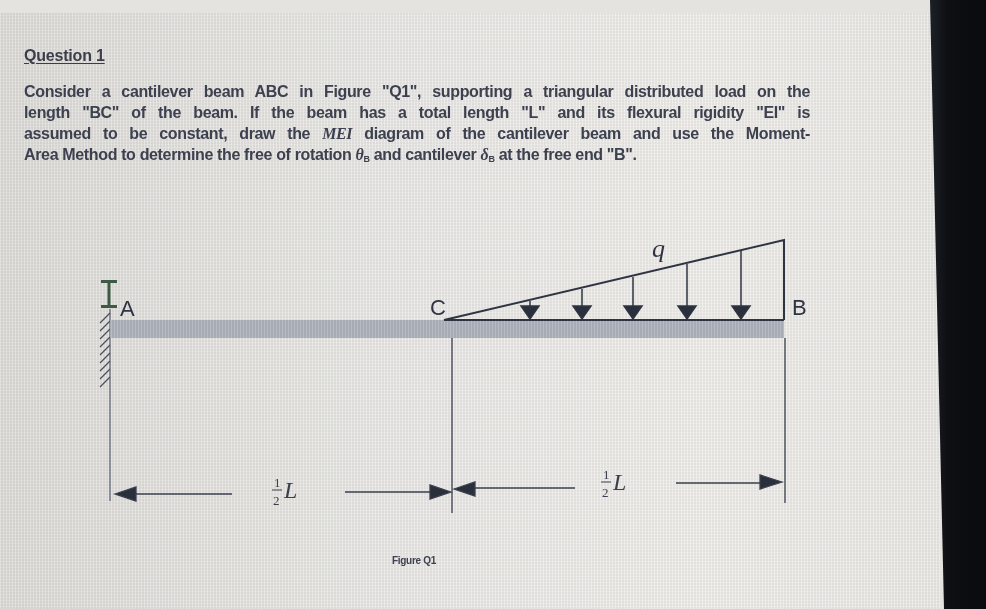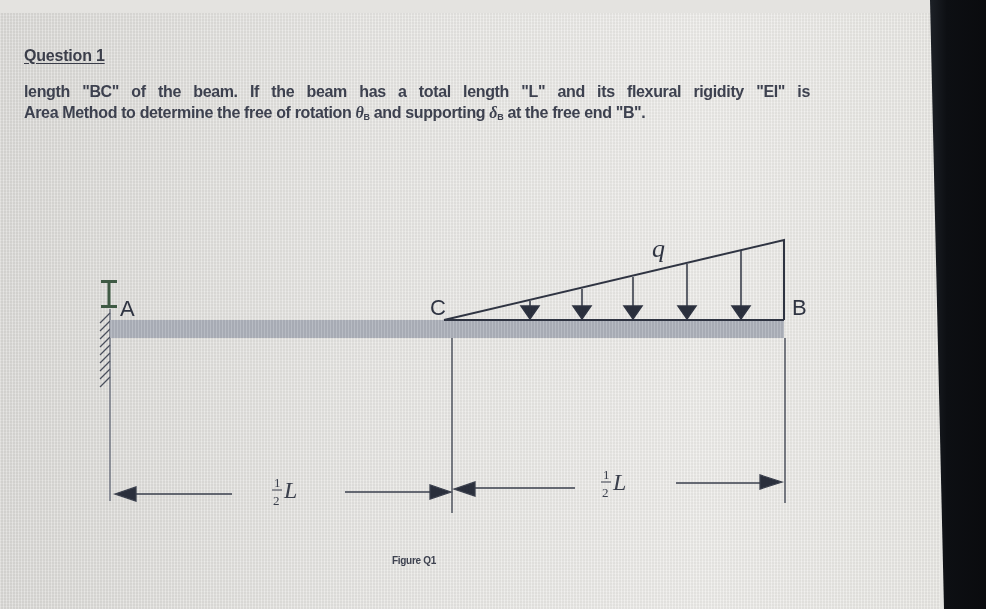--- a/index.html
+++ b/index.html
@@ -42,22 +42,24 @@
     }
   </style>
 </head>
 <body>
 
 <div class="page">
 
   <div class="q-title">Question 1</div>
 
   <div class="q-body">
+    <span class="line j">Consider a cantilever beam ABC in Figure "Q1", supporting a triangular distributed load on the</span>
     <span class="line j">length "BC" of the beam. If the beam has a total length "L" and its flexural rigidity "EI" is</span>
-    <span class="line"><span>Area Method to determine the free of rotation </span><span class="math">θ</span><span class="sub">B</span><span> and supporting </span><span class="math">δ</span><span class="sub">B</span><span> at the free end "B".</span></span>
+    <span class="line j"><span>assumed to be constant, draw the </span><span class="math">MEI</span> <span>diagram of the cantilever beam and use the Moment-</span></span>
+    <span class="line"><span>Area Method to determine the free of rotation </span><span class="math">θ</span><span class="sub">B</span><span> and cantilever </span><span class="math">δ</span><span class="sub">B</span><span> at the free end "B".</span></span>
   </div>
 
   <svg class="figure" width="940" height="609" viewBox="0 0 940 609">
     <defs>
       <pattern id="beamtex" width="3" height="3" patternUnits="userSpaceOnUse">
         <rect width="3" height="3" fill="#a7abb4"></rect>
         <rect width="1" height="3" fill="#b7bbc3"></rect>
       </pattern>
     </defs>
 

